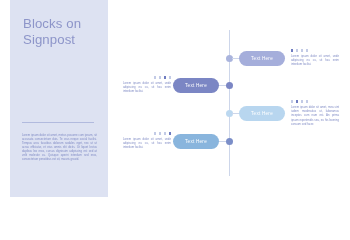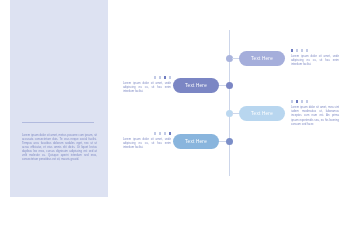--- a/index.html
+++ b/index.html
@@ -65,20 +65,22 @@
   .para{
     font-size:2.85px;line-height:4.05px;color:#7f8ac4;text-align:justify;
   }
 </style>
 </head>
 <body>
 
 <div id="slide">
 
   <div class="side-panel">
+    <div class="side-title">Blocks on
+Signpost</div>
     <div class="side-divider"></div>
     <div class="side-body">Lorem ipsum dolor sit amet, metus posuere cum ipsum, sit accusata consectetuer duis. Te cras neque social facilisi. Tempus arcu faucibus dolorum sodales eget, nec ut ut acras efficiatur, et eius omnis elit dictis. Ut liquet lectus dapibus leo eros, cursus dignissim adipiscing est sed at velit molestie cu. Quisque aperiri interdum sed eros, consectetuer penatibus est sit, mauris gravid.</div>
   </div>
 
   <div class="timeline-axis"></div>
 
   <div id="blocks-layer">
       <div class="node" style="top: 54.5px; background: rgb(170, 180, 221);"></div>
       <div class="connector" style="top: 58px; left: 232px; width: 8px;"></div>
       <div class="pill" style="top: 50.5px; left: 239px; background: rgb(165, 174, 219);">Text Here</div>

